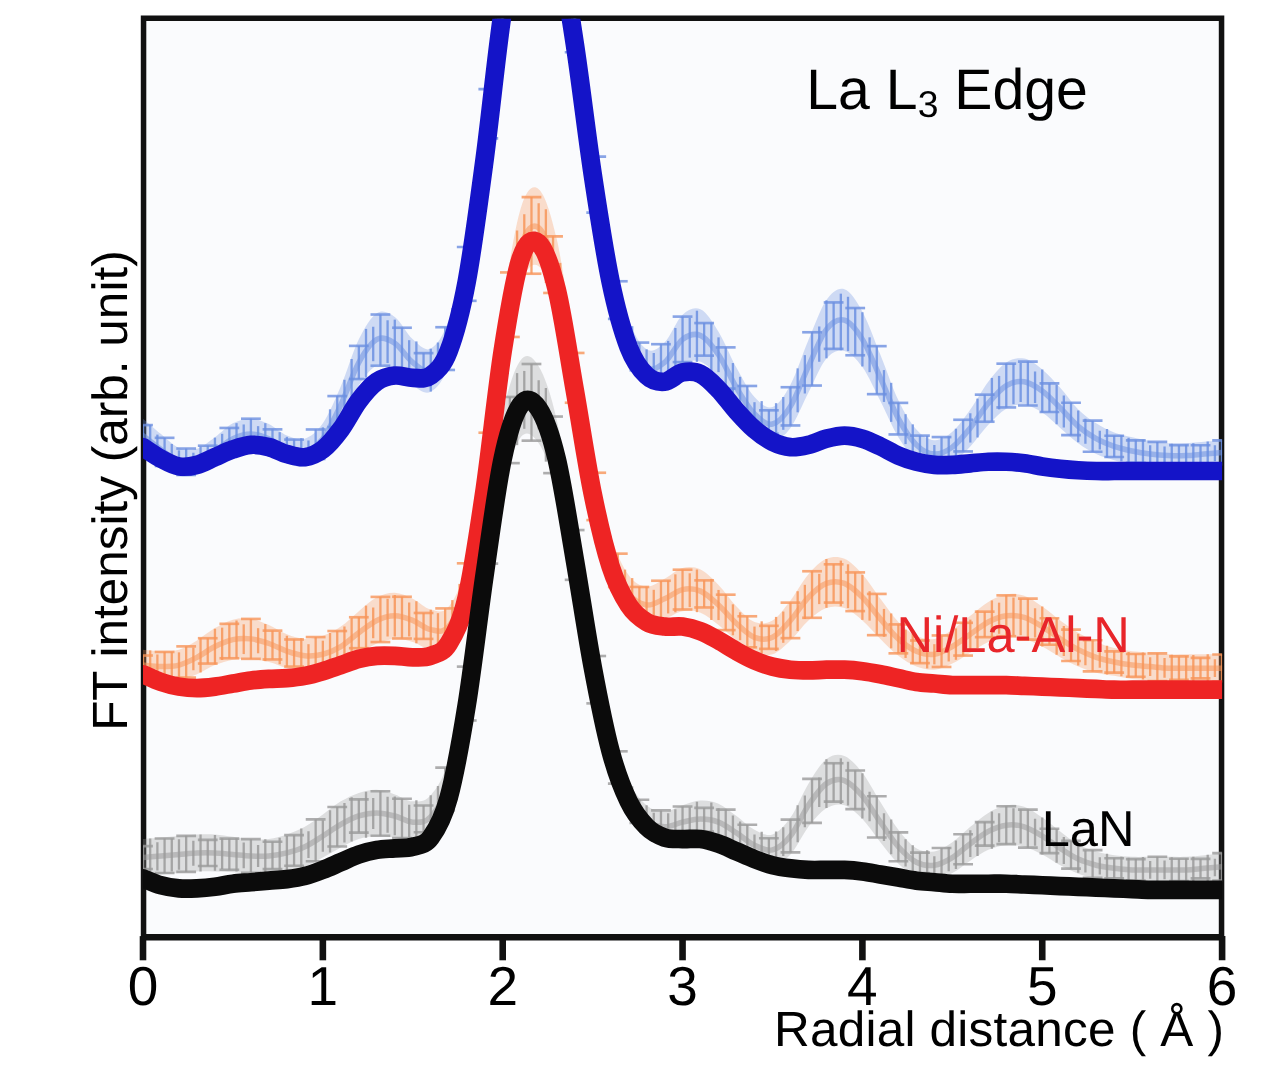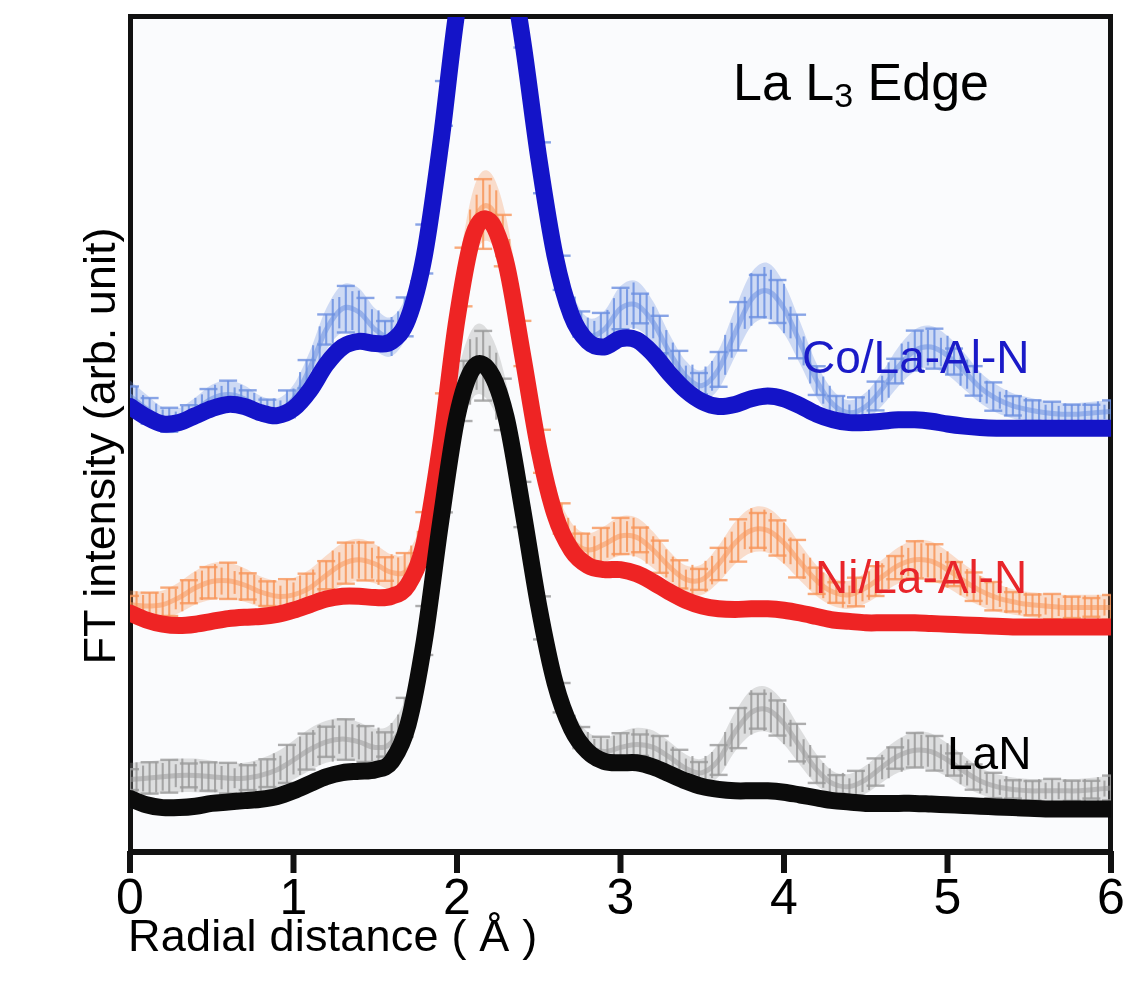--- a/index.html
+++ b/index.html
@@ -11,21 +11,21 @@
   #plot-area{position:absolute;left:128px;top:14px;width:985px;height:841px;
              background:#fafbfd;
              border-top:5px solid #111111;
              border-left:5px solid #111111;
              border-right:5px solid #111111;
              border-bottom:6px solid #111111;
              box-sizing:border-box;}
   #svg-canvas{position:absolute;left:0;top:0;width:1148px;height:992px;}
 
   
-  #xlabel{position:absolute;left:128px;top:910px;width:985px;text-align:left;
+  #xlabel{position:absolute;left:128px;top:910px;width:985px;text-align:right;
           font-size:45px;color:#000;letter-spacing:.2px;white-space:nowrap;}
   #ylabel{position:absolute;left:-230px;top:420px;width:660px;text-align:center;
           font-size:45px;color:#000;transform:rotate(-90deg);white-space:nowrap;}
 
   
   .xtick-label{position:absolute;top:868px;width:60px;margin-left:-30px;
                text-align:center;font-size:50px;color:#000;}
 
   
   #edge-title{position:absolute;left:733px;top:52px;font-size:52px;color:#000;
@@ -833,21 +833,20 @@
         <line x1="784" x2="784" y1="851" y2="873" stroke="#111111" stroke-width="6"></line>
         <line x1="947.5" x2="947.5" y1="851" y2="873" stroke="#111111" stroke-width="6"></line>
         <line x1="1111" x2="1111" y1="851" y2="873" stroke="#111111" stroke-width="6"></line>
       </g>
     </svg>
 
   <div id="edge-title">
     <span>La L</span><sub>3</sub><span> Edge</span>
   </div>
 
-  <div class="series-label" id="label-co">Co/La-Al-N</div>
   <div class="series-label" id="label-lan">LaN</div>
   <div class="series-label" id="label-ni">Ni/La-Al-N</div>
 
   <div id="xlabel">Radial distance ( Å )</div>
   <div id="ylabel">FT intensity (arb. unit)</div>
 
   <div id="xtick-labels">
       <div class="xtick-label" style="left: 130px;">0</div>
       <div class="xtick-label" style="left: 293.5px;">1</div>
       <div class="xtick-label" style="left: 457px;">2</div>

